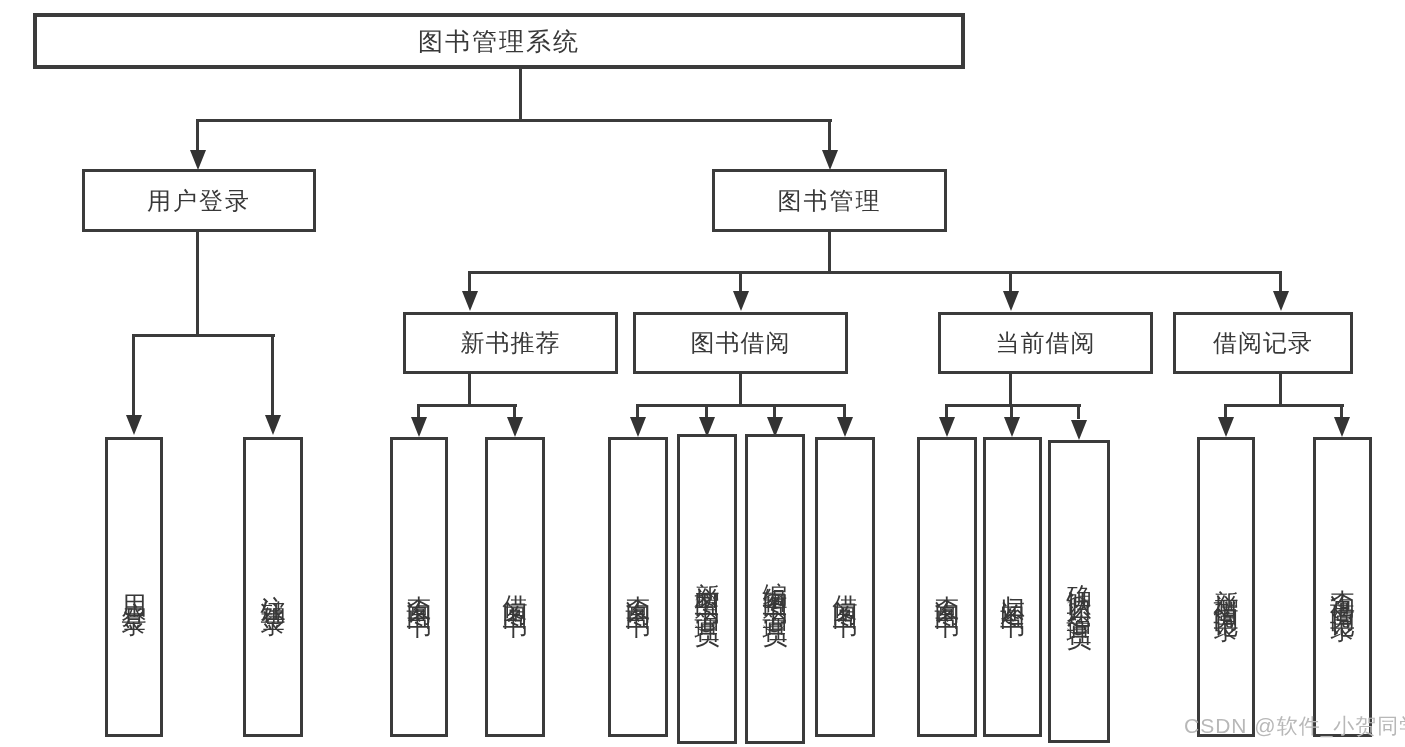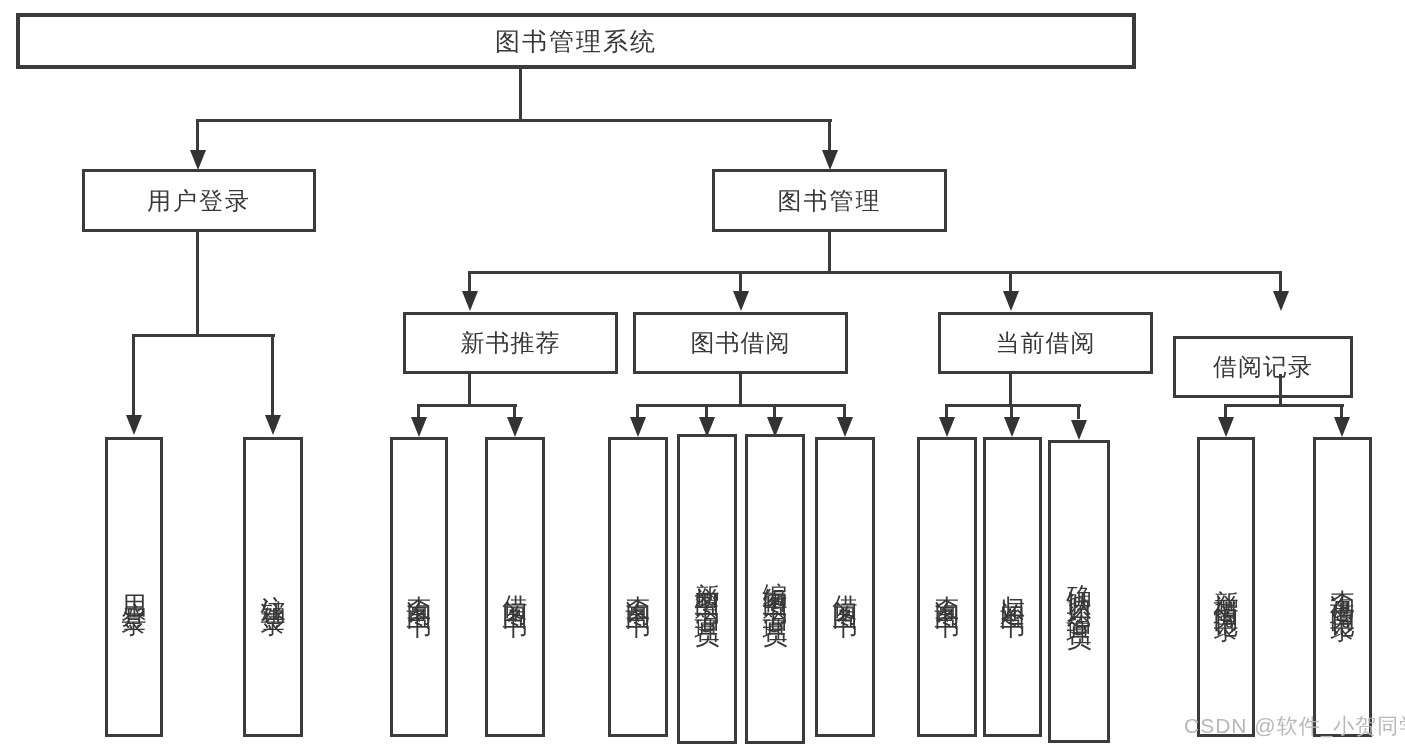--- a/index.html
+++ b/index.html
@@ -44,21 +44,21 @@
     letter-spacing:1px;
     white-space:nowrap;
     z-index:5;
   }
 </style>
 </head>
 <body>
 
 <div class="canvas">
 
-  <div class="node root" style="left:16px;top:13px;width:1120px;height:56px;">图书管理系统</div>
+  <div class="node root" style="left:33px;top:13px;width:932px;height:56px;">图书管理系统</div>
 
   <div class="vline" style="left:519px;top:68px;height:53px;"></div>
   <div class="hline" style="left:196px;top:119px;width:636px;"></div>
   <div class="vline" style="left:196px;top:119px;height:33px;"></div>
   <div class="arrow" style="left:190px;top:150px;"></div>
   <div class="vline" style="left:828px;top:119px;height:33px;"></div>
   <div class="arrow" style="left:822px;top:150px;"></div>
 
   <div class="node h2" style="left:82px;top:169px;width:234px;height:63px;">用户登录</div>
   <div class="node h2" style="left:712px;top:169px;width:235px;height:63px;">图书管理</div>
@@ -77,21 +77,21 @@
   <div class="vline" style="left:739px;top:271px;height:22px;"></div>
   <div class="arrow" style="left:733px;top:291px;"></div>
   <div class="vline" style="left:1009px;top:271px;height:22px;"></div>
   <div class="arrow" style="left:1003px;top:291px;"></div>
   <div class="vline" style="left:1279px;top:271px;height:22px;"></div>
   <div class="arrow" style="left:1273px;top:291px;"></div>
 
   <div class="node h3" style="left:363px;top:312px;width:215px;height:62px;margin-left:40px;">新书推荐</div>
   <div class="node h3" style="left:633px;top:312px;width:215px;height:62px;">图书借阅</div>
   <div class="node h3" style="left:938px;top:312px;width:215px;height:62px;">当前借阅</div>
-  <div class="node h3" style="left:1173px;top:312px;width:180px;height:62px;margin-top:24px;">借阅记录</div>
+  <div class="node h3" style="left:1173px;top:312px;width:180px;height:62px;">借阅记录</div>
 
   <div class="vline" style="left:468px;top:374px;height:33px;"></div>
   <div class="hline" style="left:417px;top:404px;width:100px;"></div>
   <div class="vline" style="left:417px;top:404px;height:15px;"></div>
   <div class="arrow" style="left:411px;top:417px;"></div>
   <div class="vline" style="left:513px;top:404px;height:15px;"></div>
   <div class="arrow" style="left:507px;top:417px;"></div>
 
   <div class="vline" style="left:739px;top:374px;height:33px;"></div>
   <div class="hline" style="left:636px;top:404px;width:210px;"></div>

